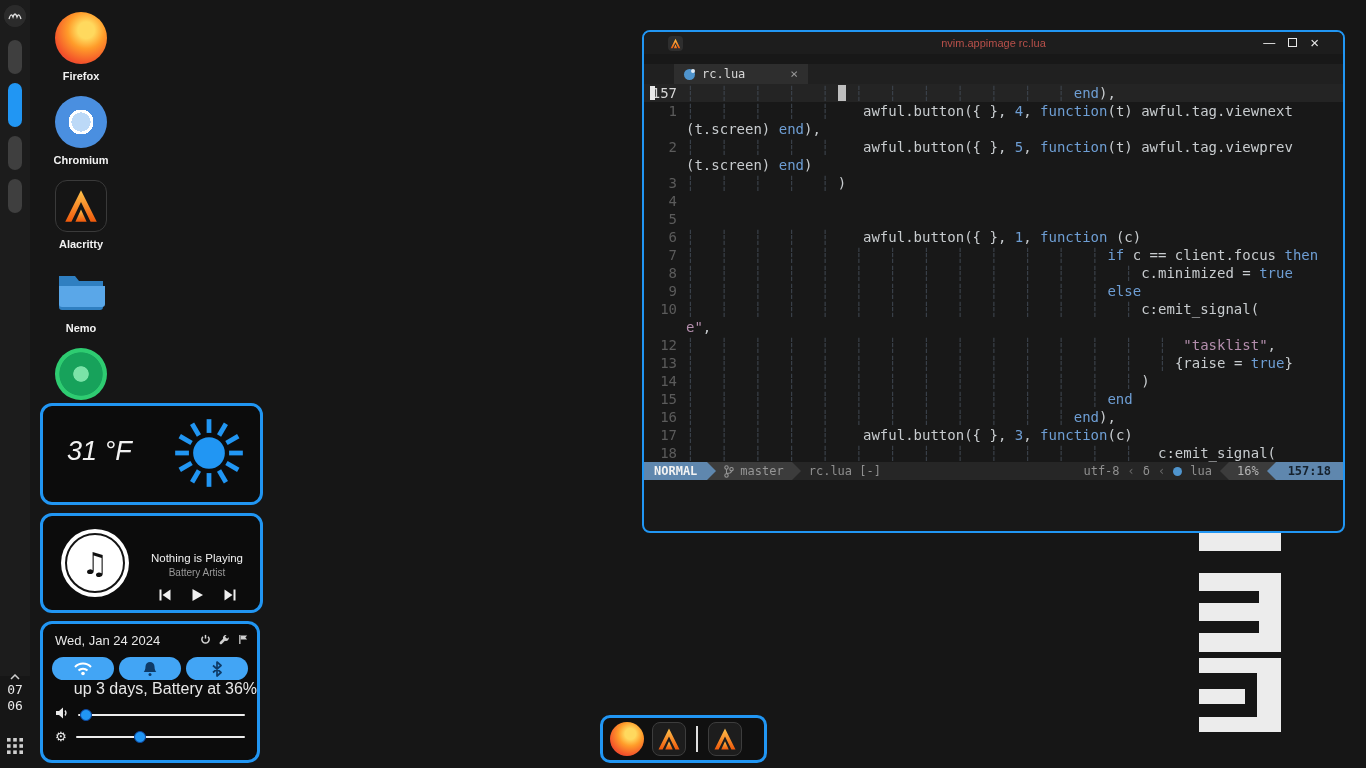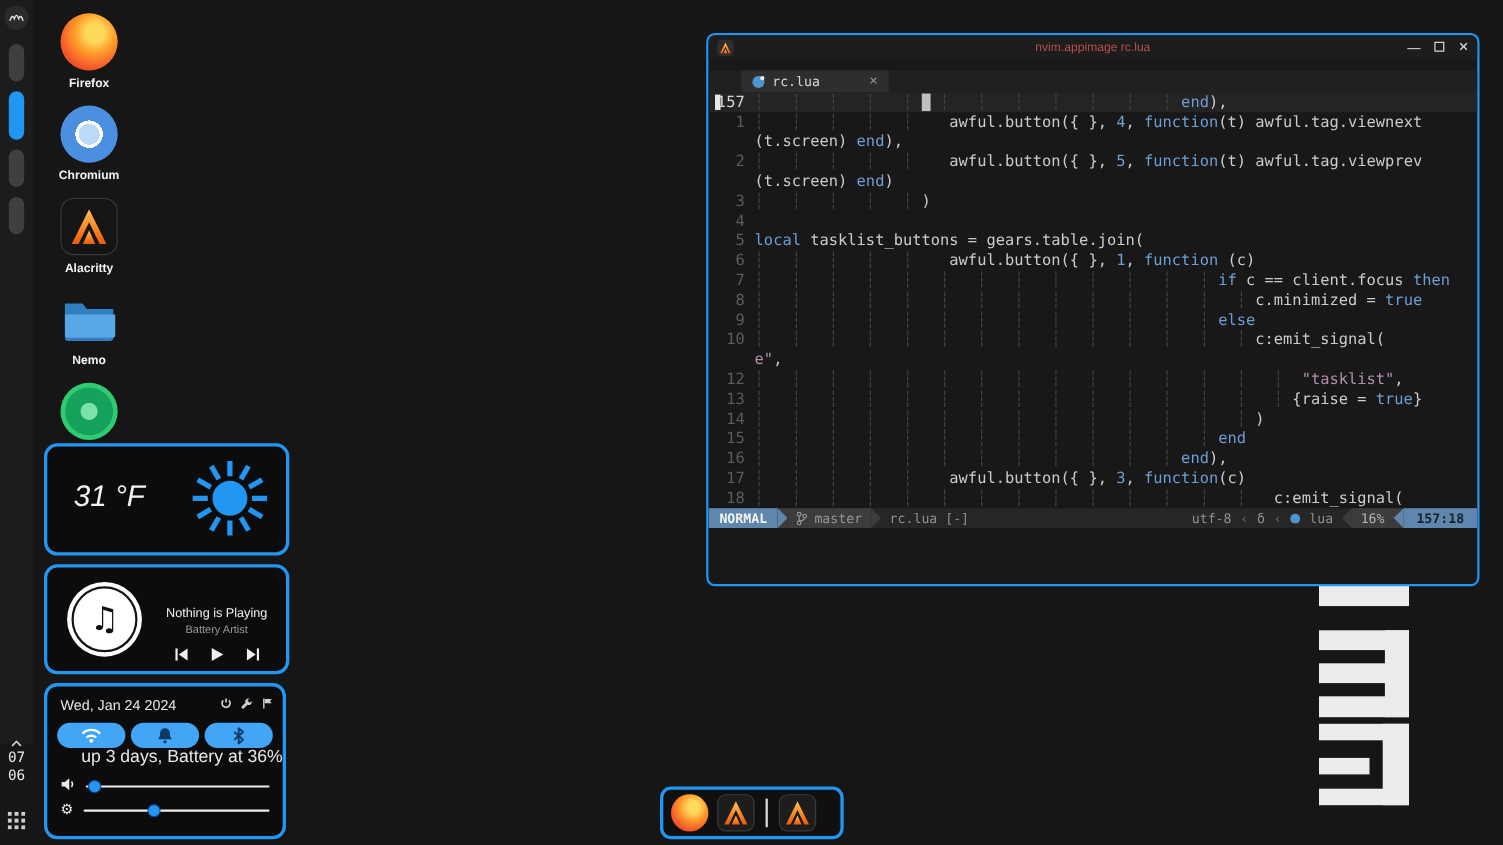--- a/index.html
+++ b/index.html
@@ -67,21 +67,21 @@
              border-radius:10px; background:#101010; display:flex; align-items:center; gap:8px; padding:0 7px; z-index:6; }
   .tb-ff { width:34px; height:34px; border-radius:50%;
     background:radial-gradient(circle at 60% 35%, #ffd95e 0 18%, #ff9c2a 40%, #f3512a 72%, #d63a55 100%); }
   .tb-badge { width:34px; height:34px; background:#1d1d1d; border:1px solid #3d3d3d; border-radius:8px;
               display:flex; align-items:center; justify-content:center; }
   .tb-sep { width:2px; height:26px; background:#e0e0e0; margin:0 2px; }
 
   
   #window { position:absolute; left:642px; top:30px; width:703px; height:503px; border:2px solid #2196f3;
             border-radius:8px; background:#181818; overflow:hidden; z-index:5; }
-  .titlebar { height:22px; background:#1d1d1d; display:flex; align-items:center; padding:0 8px; position:relative; }
+  .titlebar { height:22px; background:#1d1d1d; display:flex; align-items:center; padding:0 24px; position:relative; }
   .tb-icon { width:15px; height:15px; background:#2e2e2e; border-radius:4px; display:flex; align-items:center; justify-content:center; z-index:1; }
   .win-title { position:absolute; left:0; right:0; text-align:center; color:#b8504a; font-size:11px; }
   .win-controls { margin-left:auto; display:flex; gap:13px; align-items:center; z-index:1; color:#e8e8e8; font-size:12px; }
   .maxbox { width:9px; height:9px; border:1.5px solid #e8e8e8; display:inline-block; }
   .winctl { cursor:default; line-height:12px; }
 
   .term { padding-top:10px; font-family:"DejaVu Sans Mono", monospace; font-size:14px; line-height:18px; }
   .tabline { height:20px; background:#202020; padding-left:30px; display:flex; }
   .tab { width:134px; background:#2e2e2e; display:flex; align-items:center; gap:7px; padding:0 10px; color:#d8d8d8; font-size:12px; }
   .lua-dot { width:11px; height:11px; border-radius:50%; background:#4f94cd; position:relative; flex:none; }
@@ -389,21 +389,20 @@
         <div class="crow">
           <span class="ln">3</span>
           <span class="codeseg"><span class="sg">┆   ┆   ┆   ┆   ┆ </span><span class="st">)</span></span>
         </div>
         <div class="crow">
           <span class="ln">4</span>
           <span class="codeseg"></span>
         </div>
         <div class="crow">
           <span class="ln">5</span>
-          <span class="codeseg"><span class="sk">local</span><span class="st"> tasklist_buttons = gears.table.join(</span></span>
         </div>
         <div class="crow">
           <span class="ln">6</span>
           <span class="codeseg"><span class="sg">┆   ┆   ┆   ┆   ┆    </span><span class="st">awful.button({ }, </span><span class="sn">1</span><span class="st">, </span><span class="sk">function</span><span class="st"> (c)</span></span>
         </div>
         <div class="crow">
           <span class="ln">7</span>
           <span class="codeseg"><span class="sg">┆   ┆   ┆   ┆   ┆   ┆   ┆   ┆   ┆   ┆   ┆   ┆   ┆ </span><span class="sk">if</span><span class="st"> c == client.focus </span><span class="sk">then</span></span>
         </div>
         <div class="crow">

